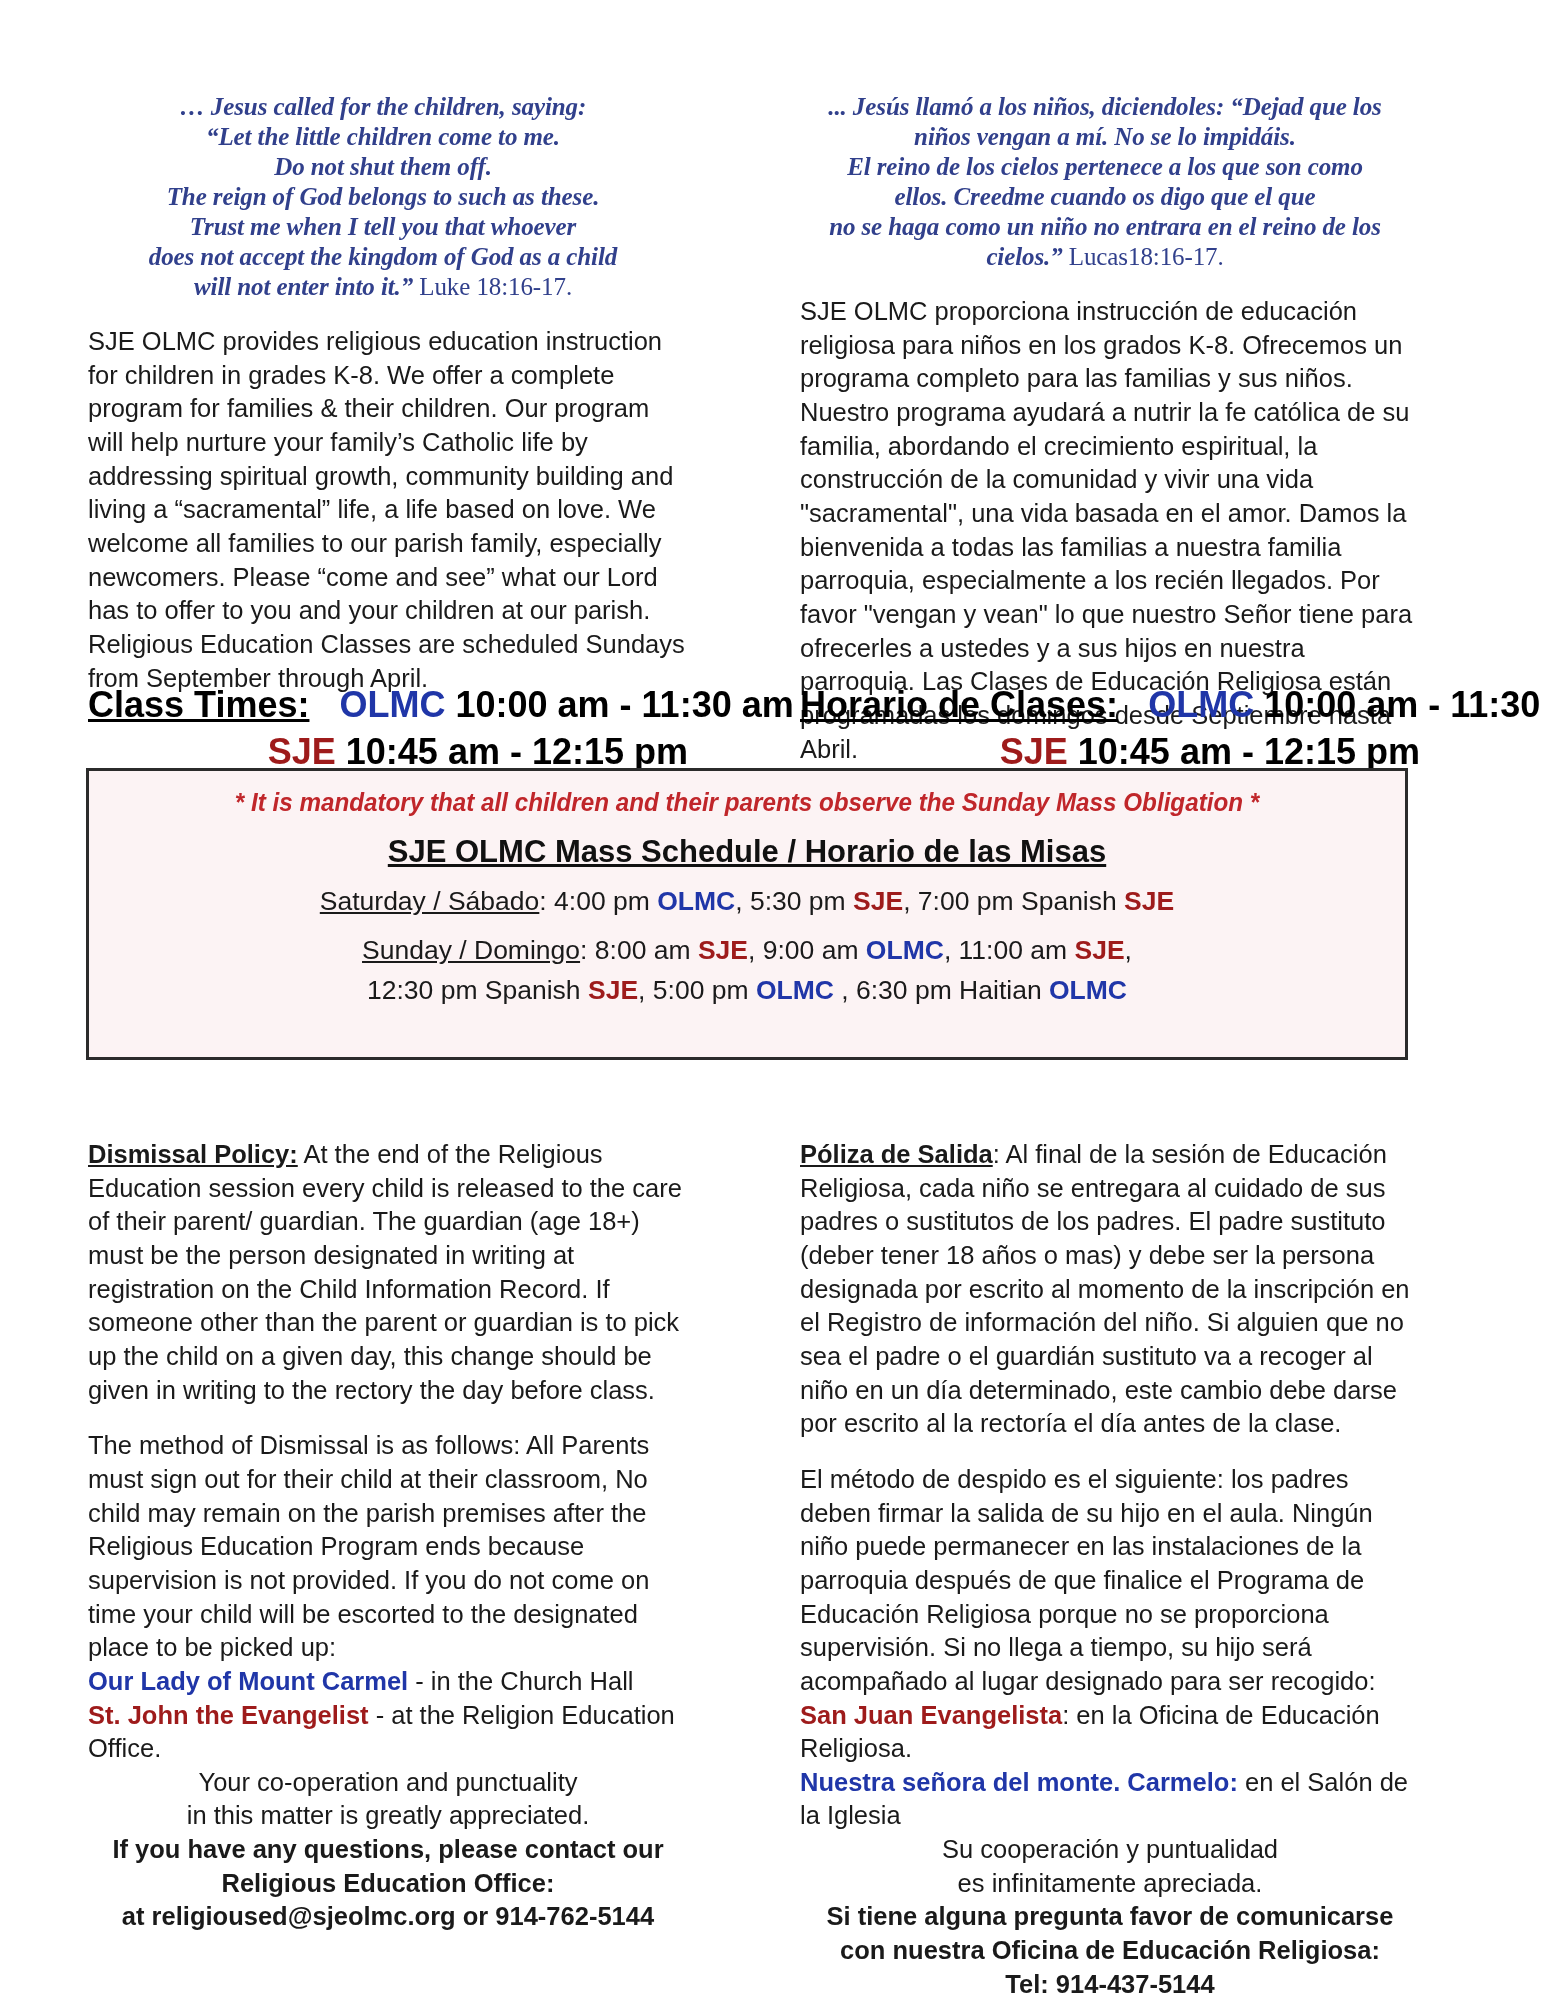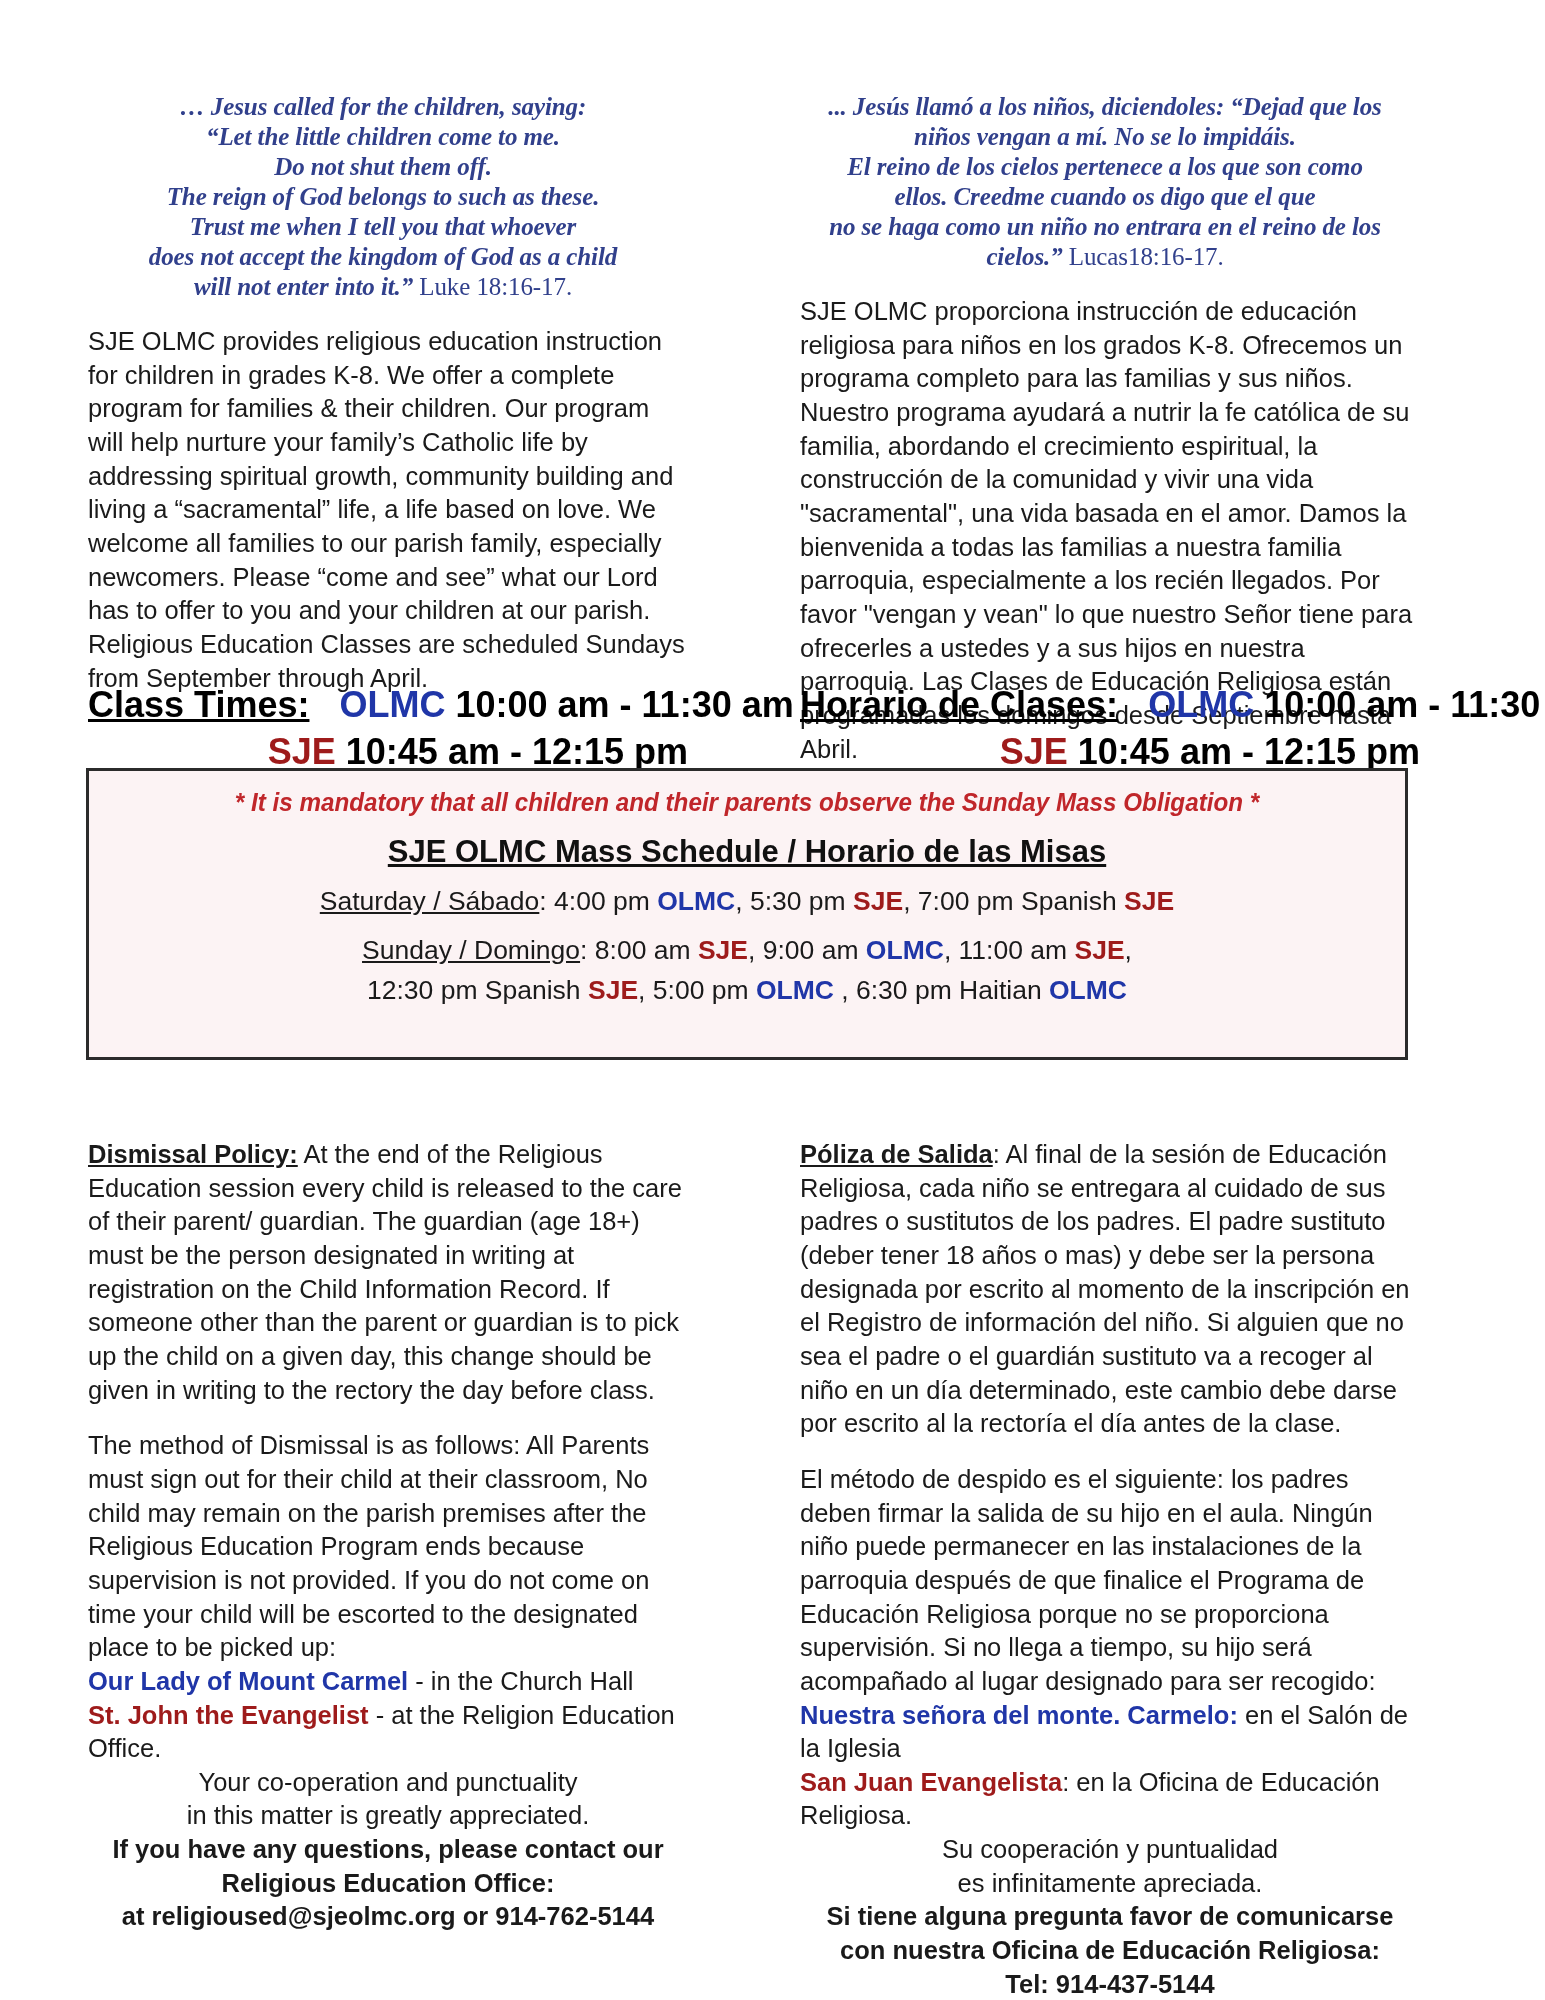--- a/index.html
+++ b/index.html
@@ -221,24 +221,24 @@
   </div>
 
   <div id="policy-es" class="body-text">
     <div class="p">
       <span class="lead">Póliza de Salida</span><span>: Al final de la sesión de Educación Religiosa, cada niño se entregara al cuidado de sus padres o sustitutos de los padres. El padre sustituto (deber tener 18 años o mas) y debe ser la persona designada por escrito al momento de la inscripción en el Registro de información del niño. Si alguien que no sea el padre o el guardián sustituto va a recoger al niño en un día determinado, este cambio debe darse por escrito al la rectoría el día antes de la clase.</span>
     </div>
     <div class="p tight">
       <span>El método de despido es el siguiente: los padres deben firmar la salida de su hijo en el aula. Ningún niño puede permanecer en las instalaciones de la parroquia después de que finalice el Programa de Educación Religiosa porque no se proporciona supervisión. Si no llega a tiempo, su hijo será acompañado al lugar designado para ser recogido:</span>
     </div>
     <div>
+      <b class="red">San Juan Evangelista</b><span>: en la Oficina de Educación Religiosa.</span>
+    </div>
+    <div>
       <b class="blue">Nuestra señora del monte. Carmelo:</b><span> en el Salón de la Iglesia</span>
-    </div>
-    <div>
-      <b class="red">San Juan Evangelista</b><span>: en la Oficina de Educación Religiosa.</span>
     </div>
     <div class="footer-center">Su cooperación y puntualidad</div>
     <div class="footer-center">es infinitamente apreciada.</div>
     <div class="footer-center footer-bold">Si tiene alguna pregunta favor de comunicarse</div>
     <div class="footer-center footer-bold">con nuestra Oficina de Educación Religiosa:</div>
     <div class="footer-center footer-bold">Tel: 914-437-5144</div>
 
   </div>
 
 </div>

